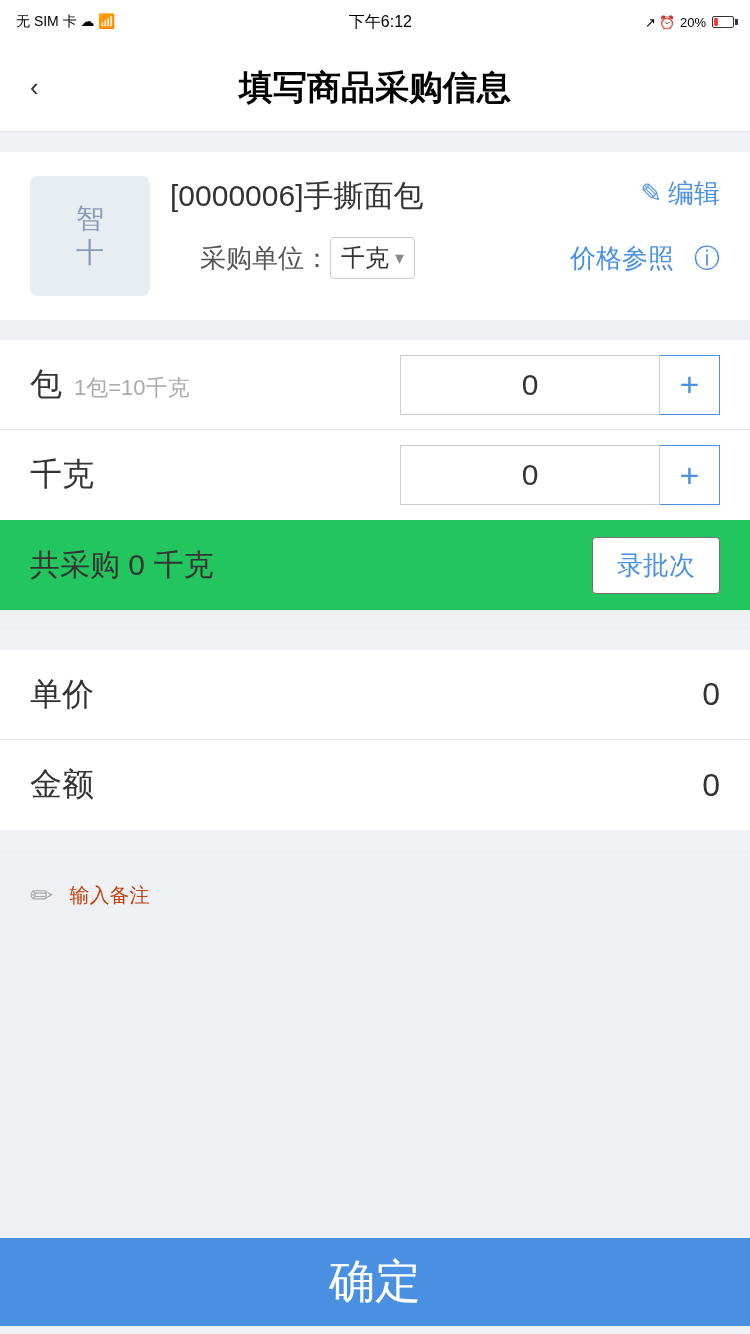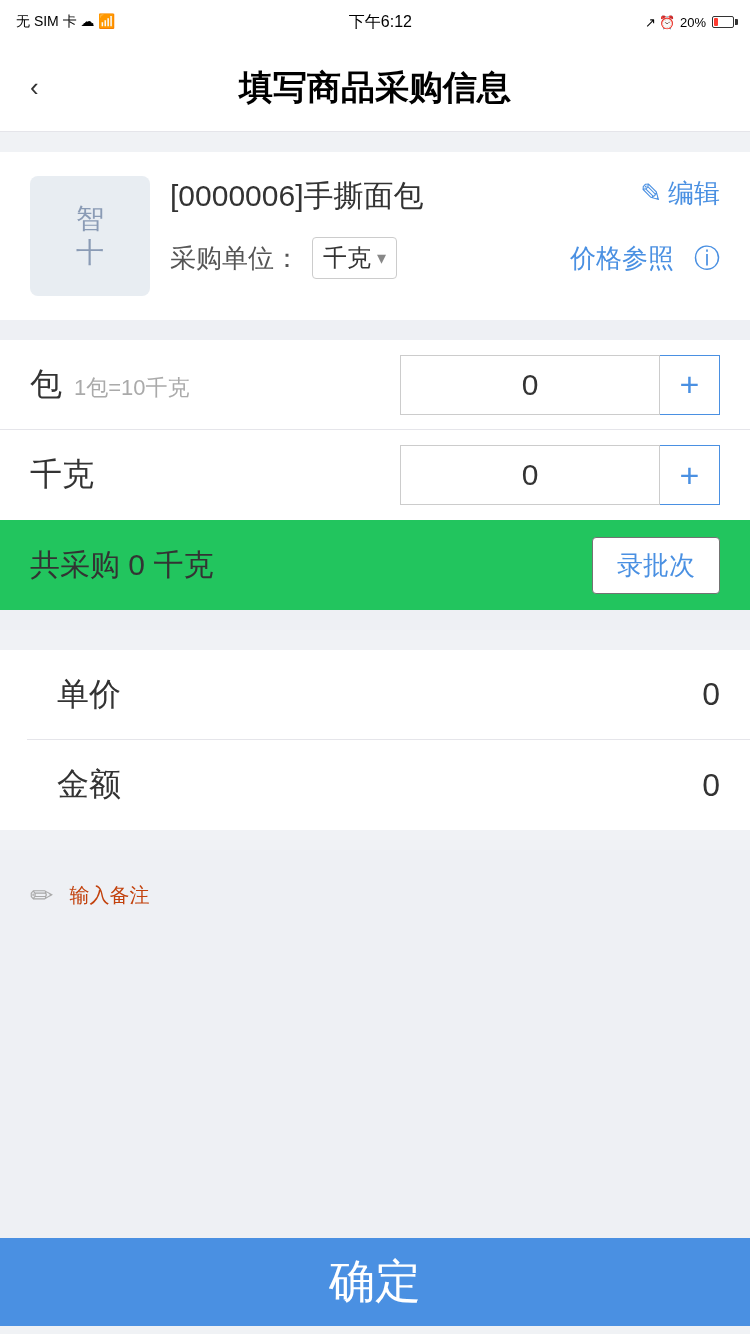--- a/index.html
+++ b/index.html
@@ -125,23 +125,23 @@
       cursor: pointer;
     }
     .purchase-unit-row {
       display: flex;
       justify-content: space-between;
       align-items: center;
     }
     .purchase-unit-left {
       display: flex;
       align-items: center;
-      gap: 12px;
       font-size: 26px;
       color: #555;
+      margin-left: 30px;
     }
     .unit-select {
       display: flex;
       align-items: center;
       border: 1px solid #ccc;
       border-radius: 4px;
       padding: 4px 10px;
       font-size: 24px;
       color: #333;
       background: #fff;
@@ -237,21 +237,20 @@
       padding: 10px 24px;
       border-radius: 4px;
       background: #fff;
       cursor: pointer;
     }
 
     
     .price-section {
       background: #fff;
       margin-top: 20px;
-      padding-left: 27px;
     }
     .price-row {
       display: flex;
       align-items: center;
       justify-content: space-between;
       padding: 0 30px;
       height: 90px;
       border-bottom: 1px solid #e5e5ea;
     }
     .price-row:last-child { border-bottom: none; }

